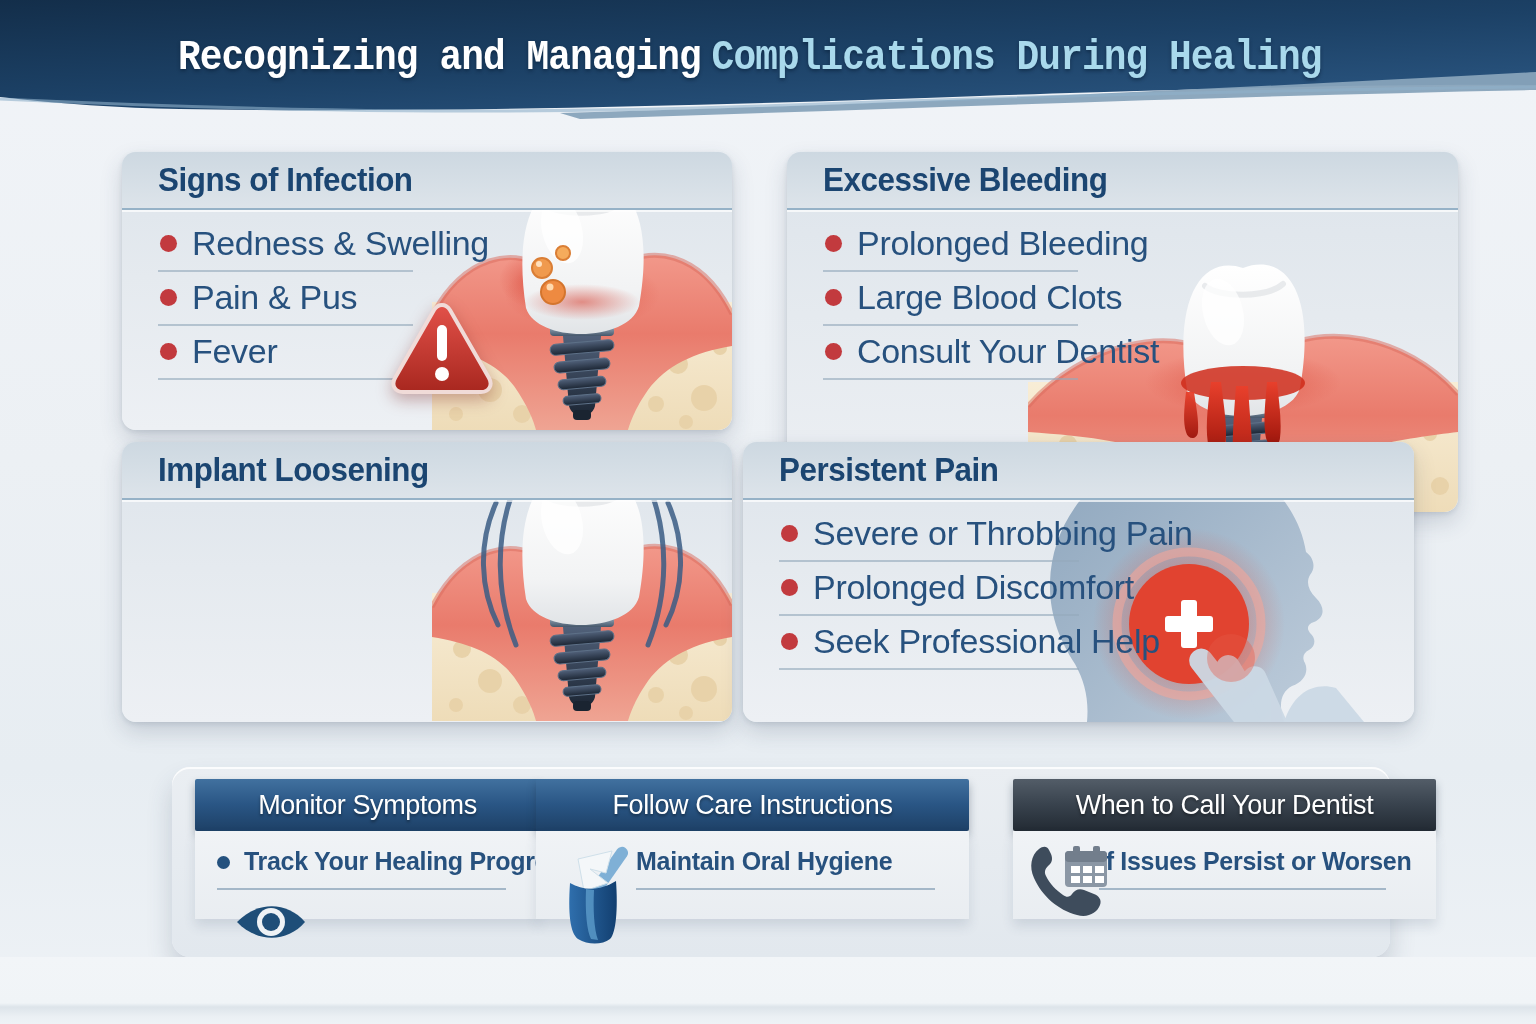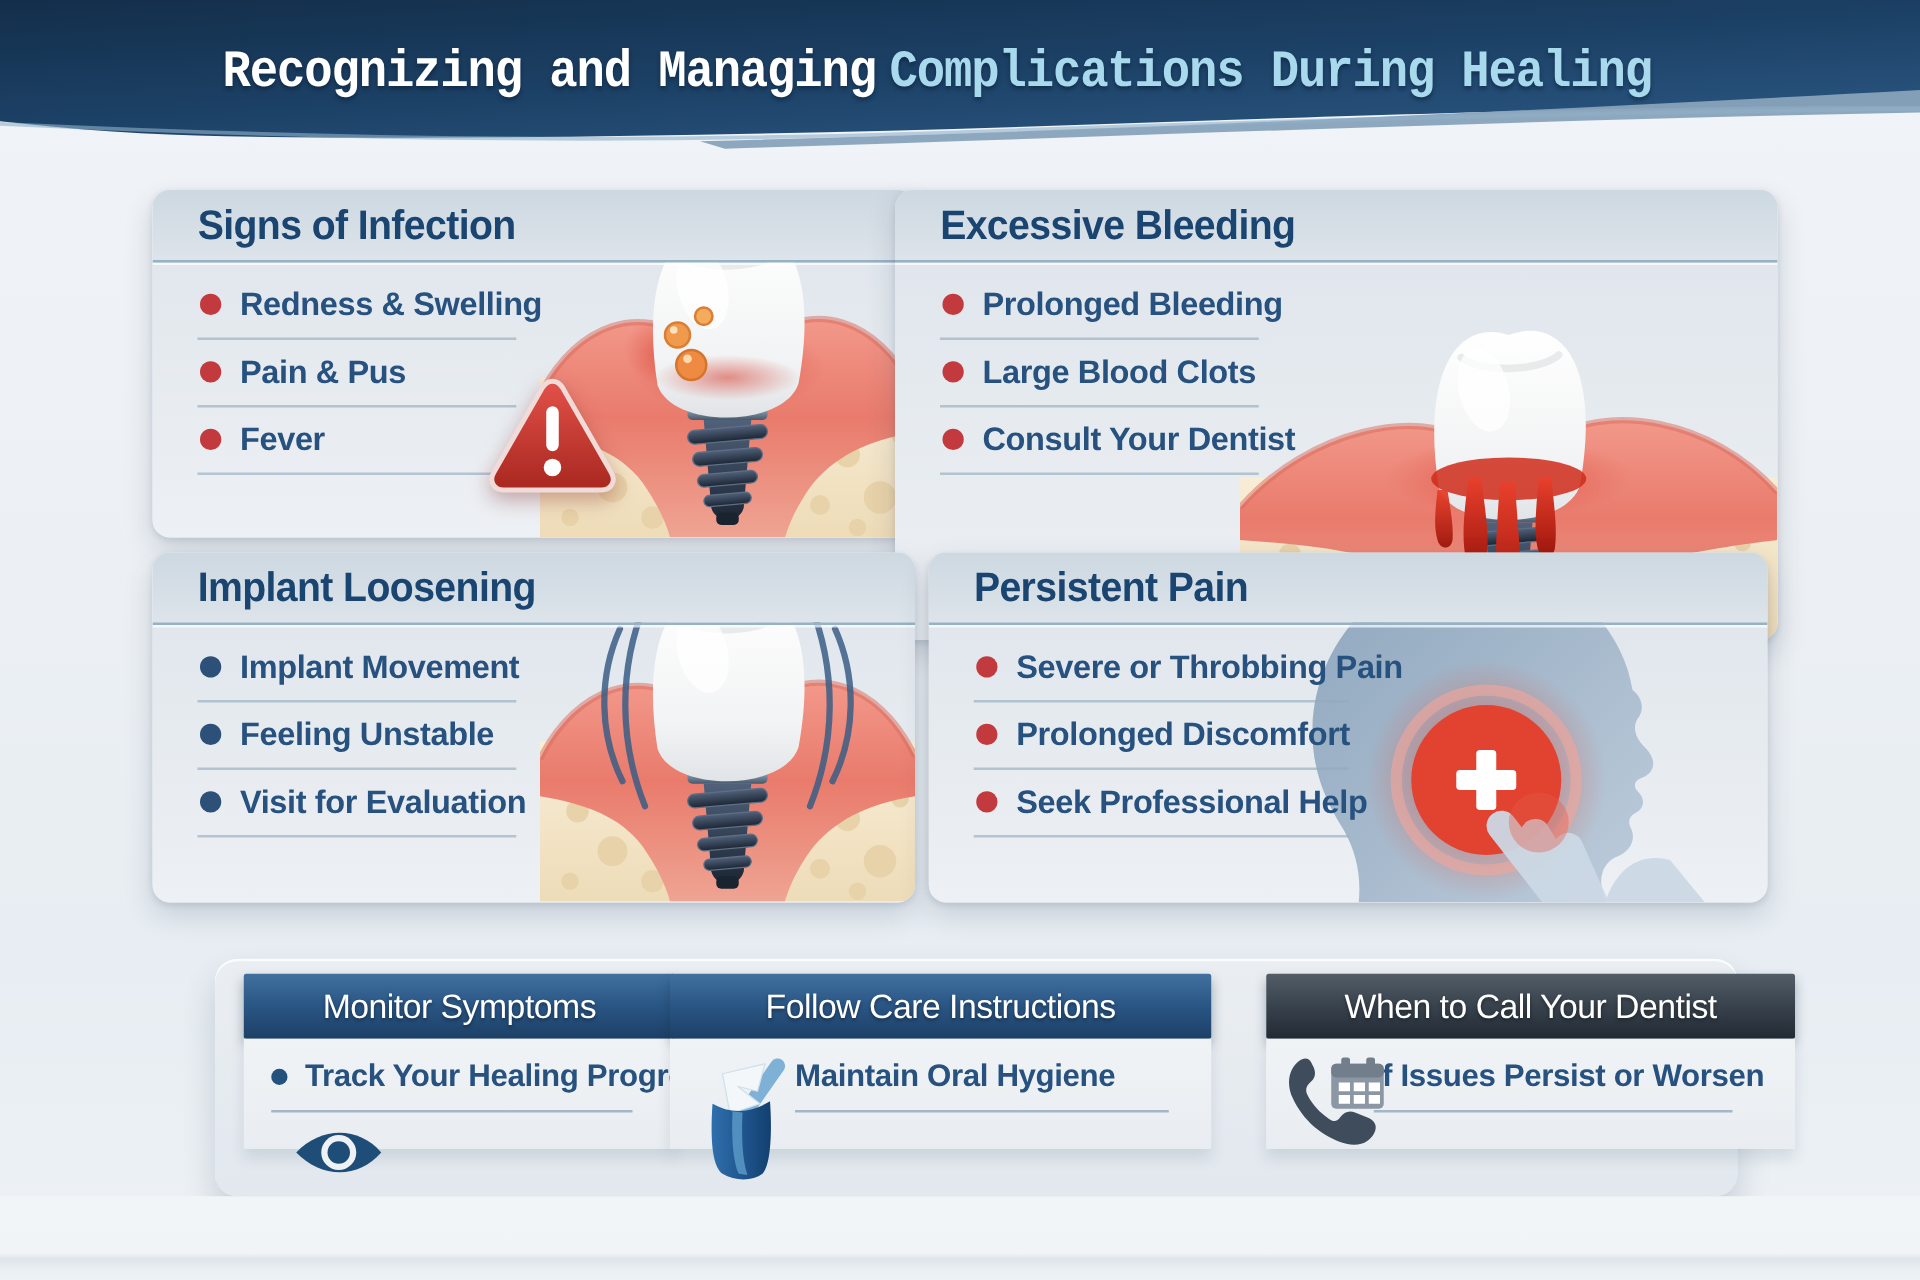--- a/index.html
+++ b/index.html
@@ -11,33 +11,33 @@
   .hdr svg{position:absolute;left:0;top:0;}
   .hdr h1{position:absolute;left:178px;top:34px;margin:0;font-size:42px;font-weight:700;
           letter-spacing:-1px;white-space:nowrap;transform:scaleX(.9);transform-origin:0 50%;
           color:#ffffff;text-shadow:0 2px 4px rgba(0,20,40,.45);}
   .hdr h1 .accent{color:#a9d9ec;margin-left:12px;}
   
   .panel{position:absolute;border-radius:14px;overflow:hidden;
          background:linear-gradient(180deg,#dde4eb 0%,#e5eaef 45%,#edf0f4 100%);
          box-shadow:0 10px 22px rgba(44,62,88,.18),0 2px 5px rgba(44,62,88,.12);}
   .p1{left:122px;top:152px;width:610px;height:278px;}
-  .p2{left:716px;top:152px;width:671px;height:360px;padding-left:35px;}
+  .p2{left:787px;top:152px;width:671px;height:360px;}
   .p3{left:122px;top:442px;width:610px;height:280px;}
   .p4{left:743px;top:442px;width:671px;height:280px;}
   .panel .illus{position:absolute;right:0;bottom:0;}
   .panel-head{position:absolute;left:0;top:0;right:0;height:56px;
          background:linear-gradient(180deg,#cdd8e1,#dde4ea);
          border-bottom:2px solid #96b2c7;box-shadow:0 2px 0 rgba(255,255,255,.7);}
   .panel-head h2{margin:0;padding-left:38px;line-height:56px;font-size:33px;font-weight:700;
          letter-spacing:-.5px;color:#1b4571;transform:scaleX(.95);transform-origin:0 50%;white-space:nowrap;}
   .panel ul{position:absolute;left:36px;top:72px;margin:0;padding:0;list-style:none;width:255px;z-index:3;}
   .p4 ul{width:300px;}
   .panel li{position:relative;padding:4px 0 12px 34px;margin-bottom:6px;line-height:30px;
-         font-size:26px;font-weight:700;letter-spacing:-.3px;color:#27517e;white-space:nowrap;
+         font-size:34px;font-weight:400;letter-spacing:-.3px;color:#27517e;white-space:nowrap;
          border-bottom:2px solid rgba(148,169,188,.62);}
   .dot{position:absolute;left:2px;top:11px;width:17px;height:17px;border-radius:50%;}
   .bullet-red .dot{background:#c23a3e;}
   .bullet-navy .dot{background:#2c5077;}
   .warn{position:absolute;left:268px;top:146px;z-index:4;filter:drop-shadow(0 6px 8px rgba(120,30,25,.35));}
   
   .foot{position:absolute;left:172px;top:767px;width:1218px;height:190px;border-radius:18px;
         background:linear-gradient(180deg,#eaeef2,#e2e8ee);
         box-shadow:0 16px 26px rgba(50,70,95,.20),inset 0 2px 0 rgba(255,255,255,.8);}
   .card{position:absolute;top:12px;}
@@ -253,25 +253,20 @@
       <g fill="none" stroke="#3b5d85" stroke-width="5" stroke-linecap="round" opacity=".85">
         <path d="M64,60 C46,100 48,146 66,182"></path>
         <path d="M84,40 C62,94 64,152 84,202"></path>
         <path d="M236,60 C254,100 252,146 234,182"></path>
         <path d="M216,40 C238,94 236,152 216,202"></path>
       </g>
     </svg>
     <div class="panel-head">
       <h2>Implant Loosening</h2>
     </div>
-    <ul>
-      <li><span class="dot"></span><span>Implant Movement</span></li>
-      <li><span class="dot"></span><span>Feeling Unstable</span></li>
-      <li><span class="dot"></span><span>Visit for Evaluation</span></li>
-    </ul>
   </section>
 
   <section class="panel p4 bullet-red">
     <svg class="illus" width="430" height="280" viewBox="0 0 430 280">
       <path d="M103,280 C105,258 101,240 91,222 C77,200 65,174 66,140 C68,72 120,14 195,6 C200,5 205,5 210,6 C266,12 314,58 322,110 C330,116 332,126 326,133 C322,140 324,148 332,156 C342,166 340,176 330,180 C324,182 322,186 326,191 C332,196 332,204 325,208 C319,211 318,216 321,221 C325,230 320,240 308,244 C297,250 294,262 300,280 Z" fill="url(#gFace)" opacity=".96"></path>
       <circle cx="205" cy="182" r="96" fill="url(#gPainGlow)"></circle>
       <circle cx="205" cy="182" r="72" fill="none" stroke="#f2a79b" stroke-width="9" opacity=".6"></circle>
       <circle cx="205" cy="182" r="60" fill="#e14330"></circle>
       <g>
         <rect x="197" y="158" width="16" height="48" rx="3" fill="#ffffff"></rect>

